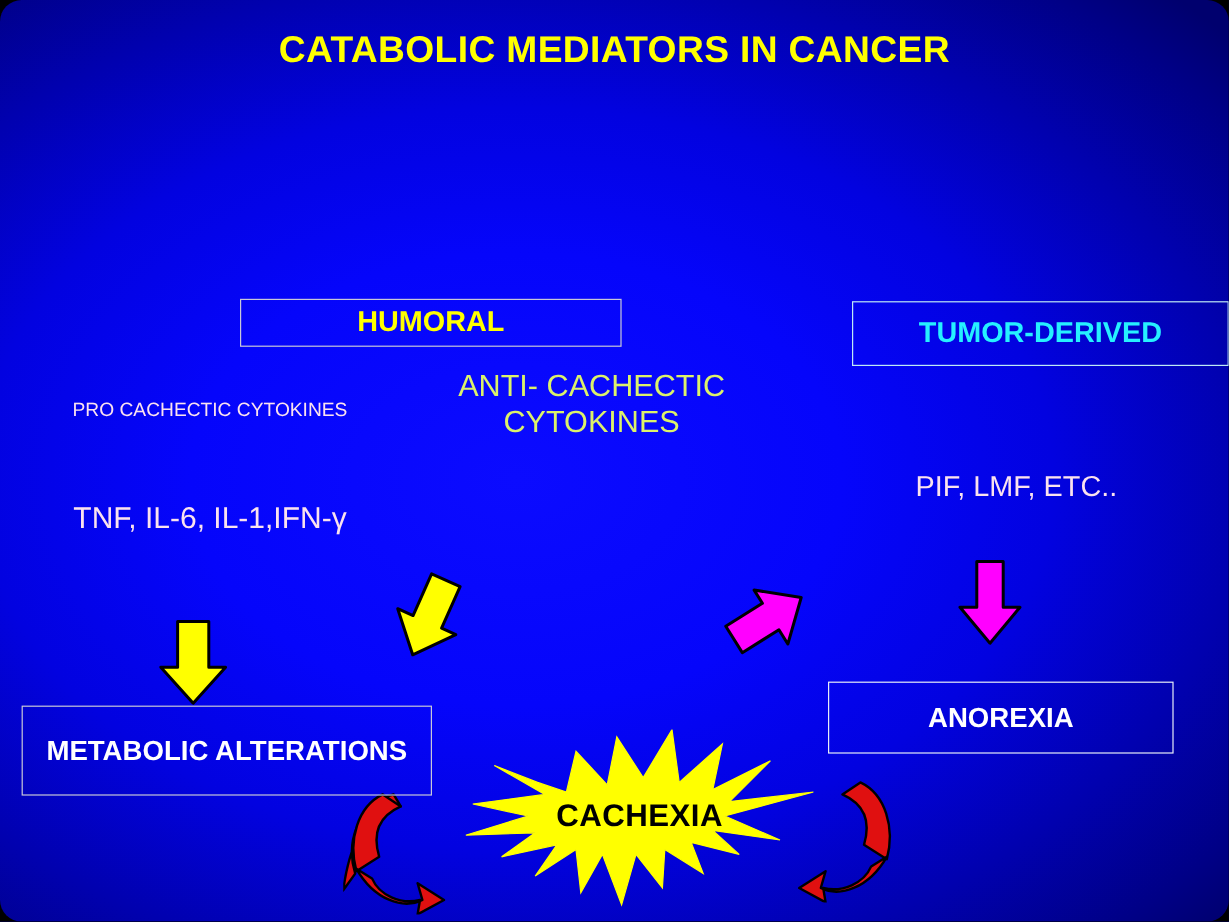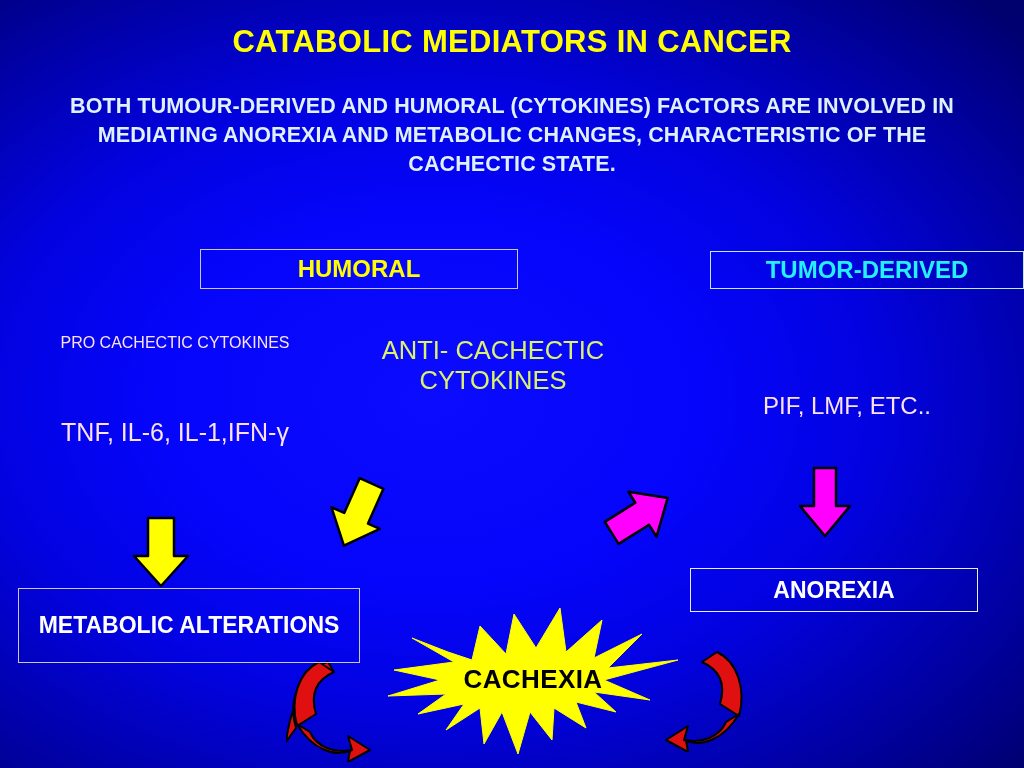--- a/index.html
+++ b/index.html
@@ -15,20 +15,21 @@
     overflow: hidden;
     font-family: "Liberation Sans", sans-serif;
     background-color: #0000ff;
     background-image: radial-gradient(ellipse 78% 72% at 42% 52%,
         #0b0bff 0%,
         #0505fb 34%,
         #0202e0 56%,
         #0101af 76%,
         #000086 92%,
         #00006e 100%);
+    border-radius: 18px;
   }
 
   
   .title {
     position: absolute;
     left: 0; right: 0;
     top: 24px;
     text-align: center;
     color: #ffff00;
     font-size: 31px;
@@ -60,21 +61,21 @@
     margin-left: 28px;
   }
   #box-humoral {
     left: 172px; top: 249px;
     width: 318px; height: 40px;
     color: #ffff00;
     font-size: 24px;
   }
   #box-tumor {
     left: 682px; top: 251px;
-    width: 314px; height: 38px;
+    width: 314px; height: 54px;
     color: #26f0ff;
     font-size: 24px;
     border-color: #bfe9f5;
   }
 
   
   .lbl {
     position: absolute;
     text-align: center;
     line-height: 1.16;
@@ -83,21 +84,21 @@
     left: 10px; top: 334px; width: 330px;
     color: #fbe2ee;
     font-size: 16px;
   }
   #lbl-pro-list {
     left: 6px; top: 418px; width: 338px;
     color: #fbe2ee;
     font-size: 25px;
   }
   #lbl-anti {
-    left: 338px; top: 336px; width: 310px;
+    left: 338px; top: 308px; width: 310px;
     color: #dcf26a;
     font-size: 25.5px;
   }
   #lbl-anti-list {
     left: 338px; top: 414px; width: 310px;
     color: #dcf26a;
     font-size: 25.5px;
     line-height: 1.2;
   }
   #lbl-pif {
@@ -118,21 +119,21 @@
     justify-content: center;
     text-align: left;
     color: #ffffff;
     font-size: 23px;
     font-weight: bold;
     line-height: 1.17;
   }
   #box-anorexia {
     position: absolute;
     left: 690px; top: 568px;
-    width: 288px; height: 44px;
+    width: 288px; height: 60px;
     border: 1.5px solid #e8eef8;
     box-sizing: border-box;
     display: flex;
     align-items: center;
     justify-content: center;
     color: #ffffff;
     font-size: 23px;
     font-weight: bold;
   }
 
@@ -158,21 +159,20 @@
     pointer-events: none;
   }
 </style>
 </head>
 <body>
 
 <div id="slide">
 
   <div class="title">CATABOLIC MEDIATORS IN CANCER</div>
 
-  <div class="subtitle">BOTH TUMOUR-DERIVED AND HUMORAL (CYTOKINES) FACTORS ARE INVOLVED IN MEDIATING ANOREXIA AND METABOLIC CHANGES, CHARACTERISTIC OF THE CACHECTIC STATE.</div>
 
   <div class="hdrbox" id="box-humoral">
     <span>HUMORAL</span>
   </div>
 
   <div class="hdrbox" id="box-tumor">
     <span>TUMOR-DERIVED</span>
   </div>
 
   <div class="lbl" id="lbl-pro">PRO CACHECTIC CYTOKINES</div>

